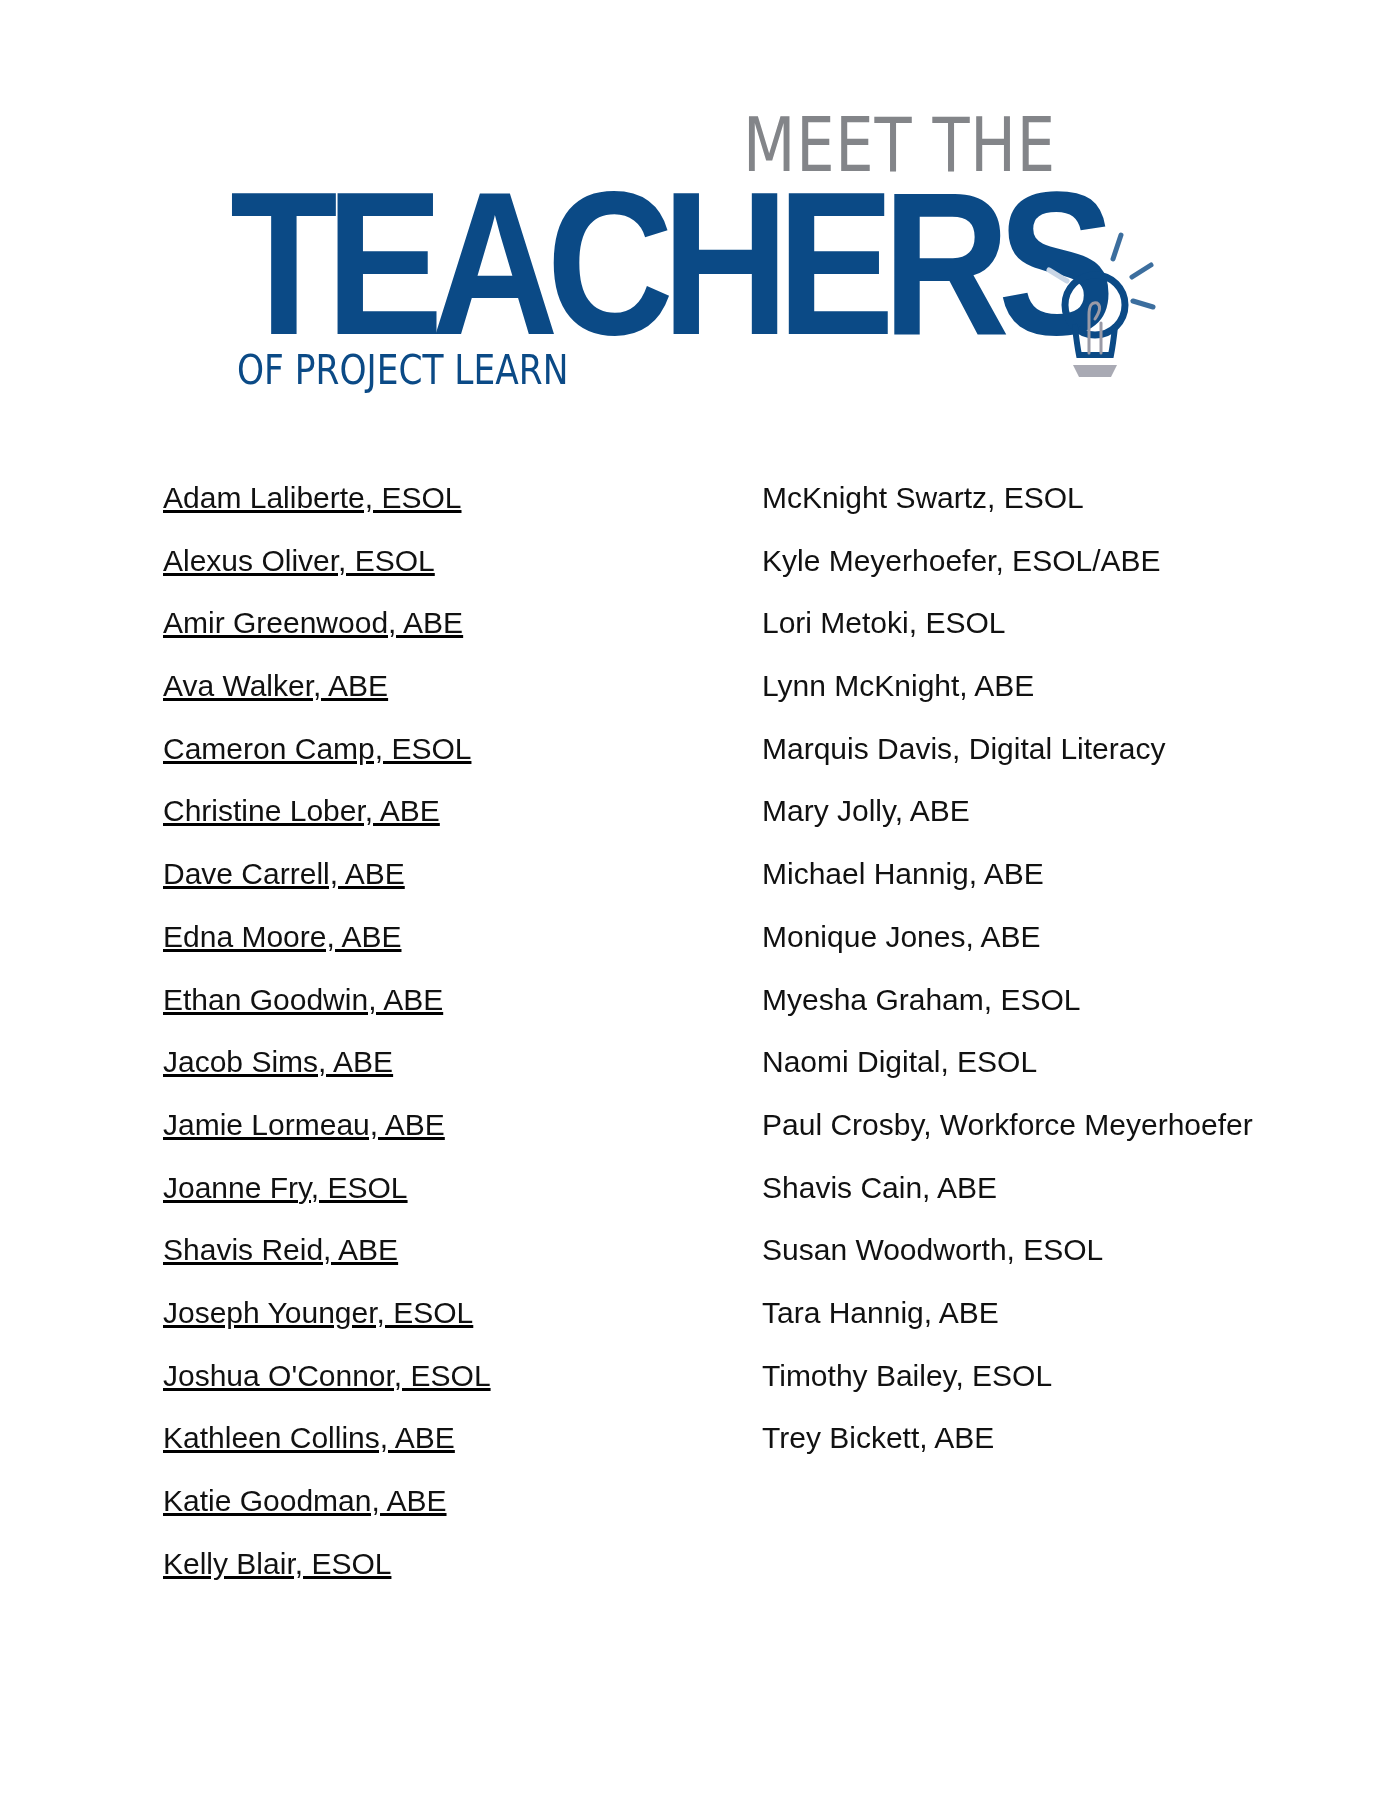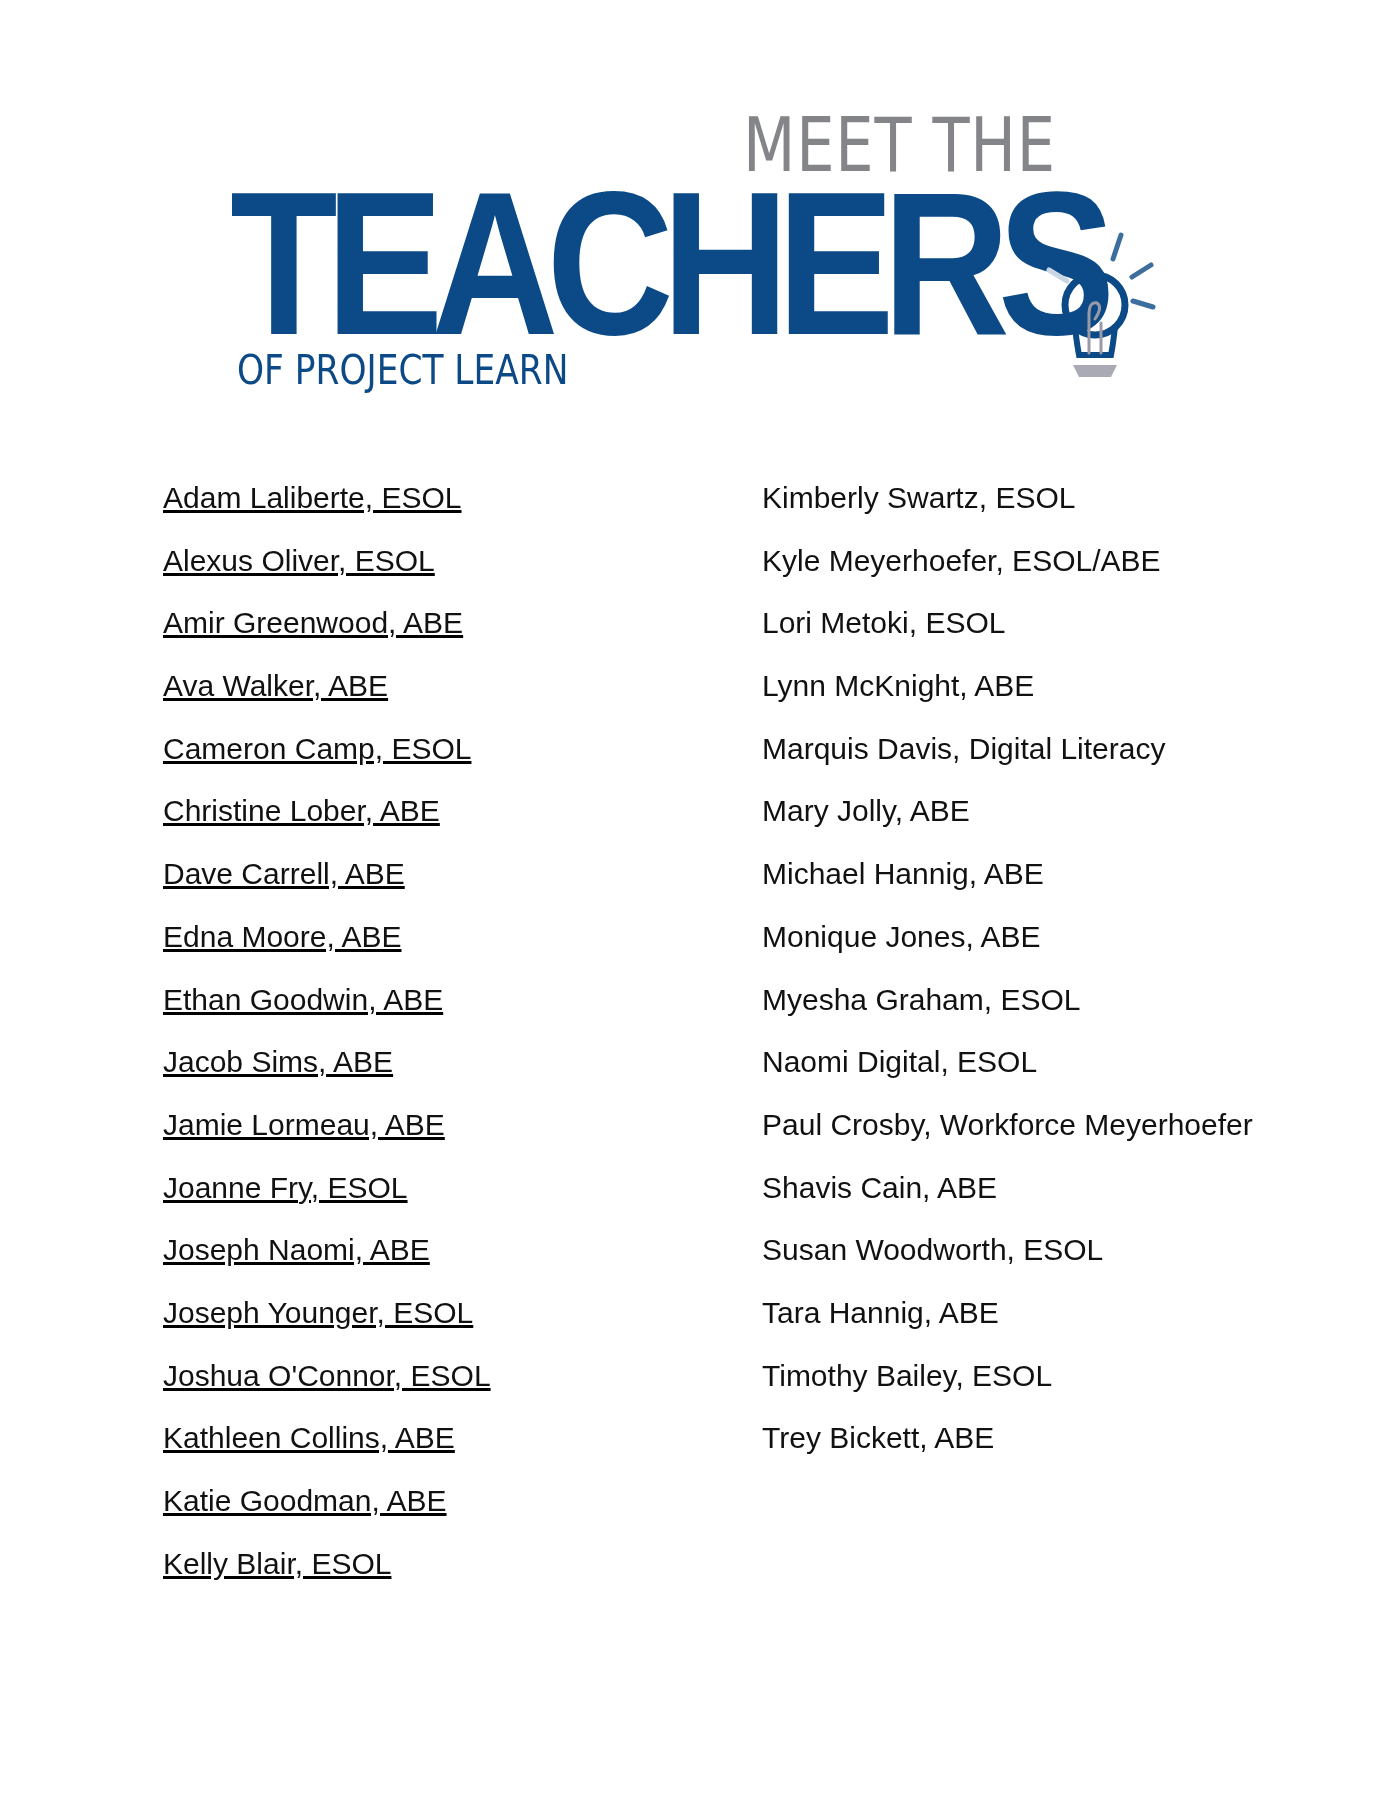--- a/index.html
+++ b/index.html
@@ -50,30 +50,30 @@
   <div class="row">Amir Greenwood, ABE</div>
   <div class="row">Ava Walker, ABE</div>
   <div class="row">Cameron Camp, ESOL</div>
   <div class="row">Christine Lober, ABE</div>
   <div class="row">Dave Carrell, ABE</div>
   <div class="row">Edna Moore, ABE</div>
   <div class="row">Ethan Goodwin, ABE</div>
   <div class="row">Jacob Sims, ABE</div>
   <div class="row">Jamie Lormeau, ABE</div>
   <div class="row">Joanne Fry, ESOL</div>
-  <div class="row">Joseph Naomi, ABE</div>
+  <div class="row">Shavis Reid, ABE</div>
   <div class="row">Joseph Younger, ESOL</div>
   <div class="row">Joshua O'Connor, ESOL</div>
   <div class="row">Kathleen Collins, ABE</div>
   <div class="row">Katie Goodman, ABE</div>
   <div class="row">Kelly Blair, ESOL</div>
 </div>
 
 <div class="col right">
-  <div class="row">Kimberly Swartz, ESOL</div>
+  <div class="row">McKnight Swartz, ESOL</div>
   <div class="row">Kyle Meyerhoefer, ESOL/ABE</div>
   <div class="row">Lori Metoki, ESOL</div>
   <div class="row">Lynn McKnight, ABE</div>
   <div class="row">Marquis Davis, Digital Literacy</div>
   <div class="row">Mary Jolly, ABE</div>
   <div class="row">Michael Hannig, ABE</div>
   <div class="row">Monique Jones, ABE</div>
   <div class="row">Myesha Graham, ESOL</div>
   <div class="row">Naomi Digital, ESOL</div>
   <div class="row">Paul Crosby, Workforce Meyerhoefer</div>

